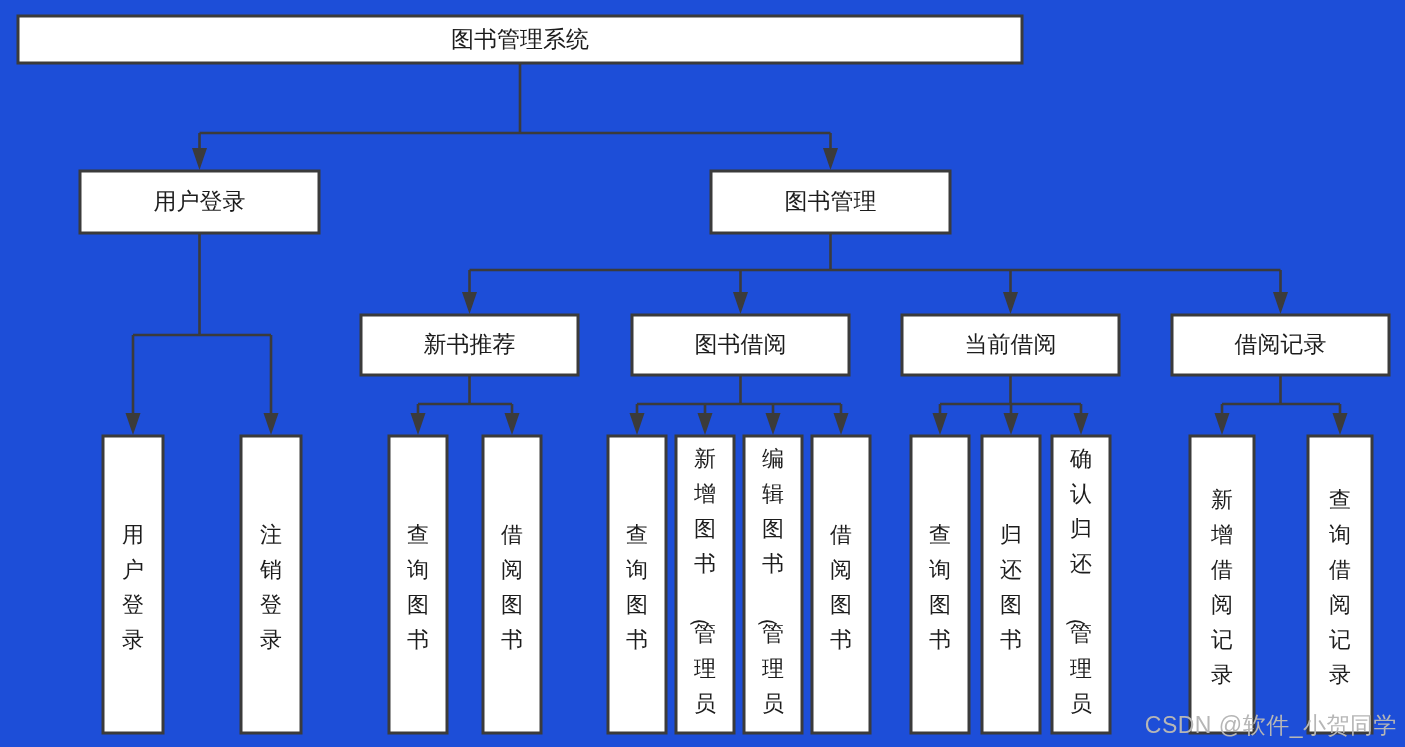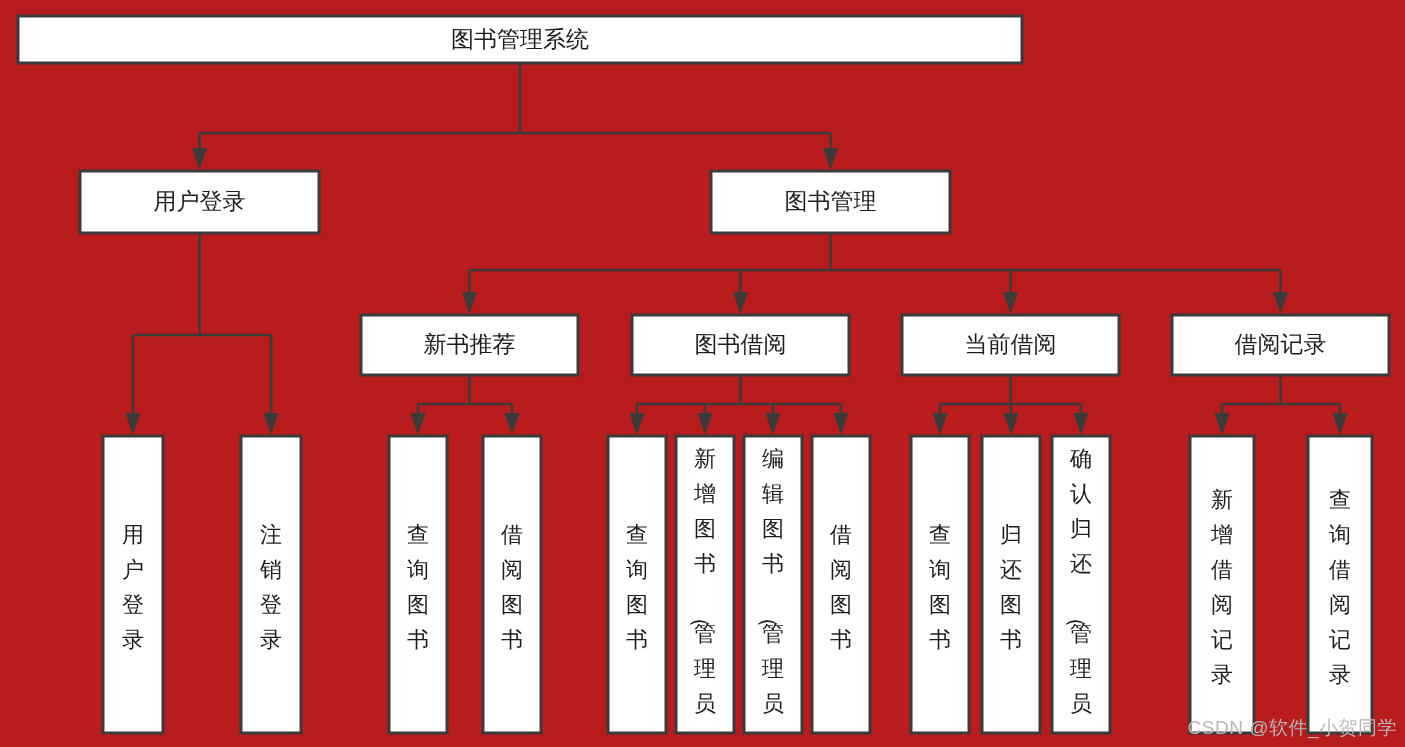--- a/index.html
+++ b/index.html
@@ -7,21 +7,21 @@
     padding: 0;
     background: #ffffff;
   }
   body {
     font-family: "Liberation Sans", "DejaVu Sans", sans-serif;
   }
   #stage {
     position: relative;
     width: 1405px;
     height: 747px;
-    background: #b91c1c;
+    background: #1d4ed8;
     overflow: hidden;
   }
   #diagram-svg {
     position: absolute;
     left: 0;
     top: 0;
     width: 1405px;
     height: 747px;
   }
   .node-rect {
@@ -50,21 +50,21 @@
     fill: #1c1c1c;
     font-family: "Liberation Sans", "DejaVu Sans", sans-serif;
     font-size: 22px;
     text-anchor: middle;
   }
   .watermark {
     position: absolute;
     right: 8px;
     bottom: 6px;
     font-family: "Liberation Sans", "DejaVu Sans", sans-serif;
-    font-size: 19px;
+    font-size: 23px;
     color: #b6b6b6;
     white-space: nowrap;
     letter-spacing: 0.5px;
     user-select: none;
   }
 </style>
 </head>
 <body>
 
 <div id="stage">

